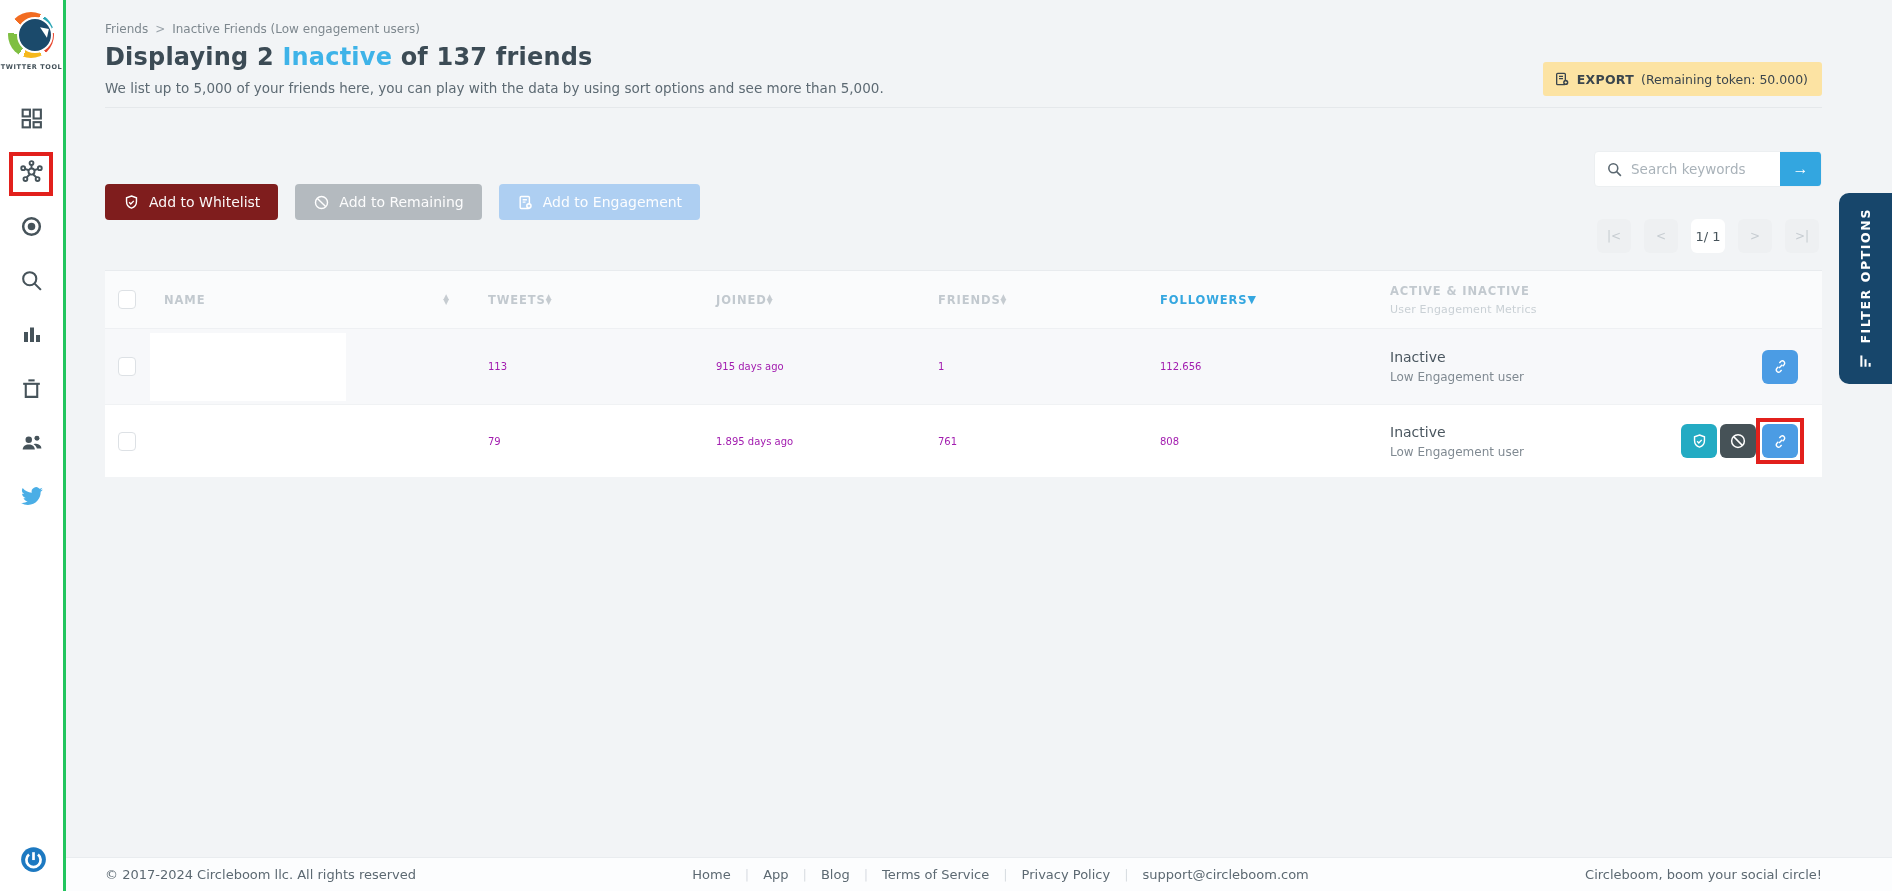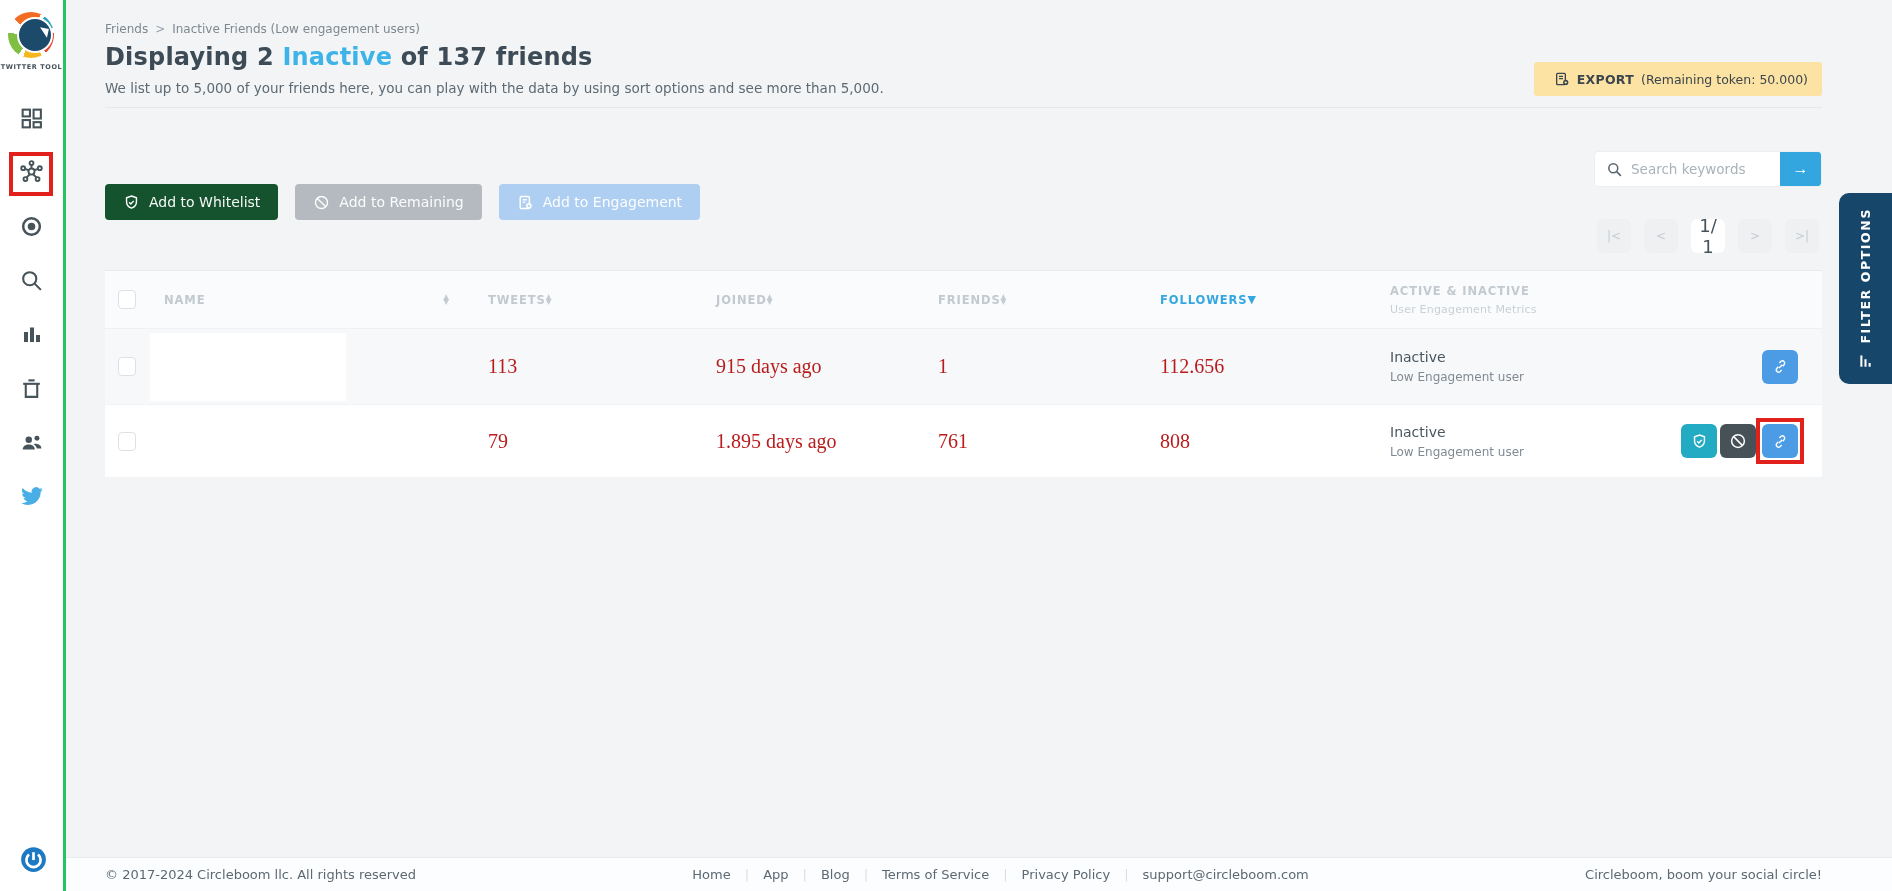--- a/index.html
+++ b/index.html
@@ -49,34 +49,34 @@
   .content { padding:22px 70px 0 39px; }
   .breadcrumb { font-size:12px; color:#7e888f; display:flex; gap:7px; }
   .crumb-sep { color:#9aa3aa; }
   .header-row { display:flex; justify-content:space-between; align-items:flex-end; margin-top:7px; }
   .page-title { font-size:24px; font-weight:700; color:#3c4b55; letter-spacing:.2px; }
   .page-title .hl { color:#3eb3e8; }
   .subtitle { margin-top:9px; font-size:13.5px; color:#5d6a73; }
   .export-btn {
     display:flex; align-items:center; gap:7px;
     background:#fce3a3; border:none; border-radius:3px;
-    padding:9px 14px 9px 20px; font-size:12.5px; color:#3a454d; cursor:pointer;
+    padding:9px 14px 9px 11px; font-size:12.5px; color:#3a454d; cursor:pointer;
     font-family:inherit;
   }
   .export-btn b { font-weight:700; letter-spacing:.3px; }
   .divider { margin-top:11px; border-top:1px solid #e5e8eb; }
   
   .toolbar { margin-top:43px; display:flex; justify-content:space-between; align-items:center; }
   .bulk-btns { display:flex; gap:17px; }
   .bulk-btn {
     display:flex; align-items:center; gap:9px;
     border:none; border-radius:4px; padding:0 18px; height:36px;
     font-size:14px; color:rgba(255,255,255,.96); cursor:default; font-family:inherit;
   }
-  .btn-whitelist { background:#14532d; }
+  .btn-whitelist { background:#7f1d1d; }
   .btn-blacklist { background:#b4babf; }
   .btn-twitterlist { background:#aecff2; }
   .toolbar-right { display:flex; align-items:center; gap:32px;flex-direction:column; }
   .searchbox {
     display:flex; align-items:center; height:36px; width:228px;
     background:#fff; border:1px solid #eceff1; border-radius:4px; overflow:hidden;
   }
   .searchbox .mag { margin:0 8px 0 11px; display:flex; }
   .searchbox input {
     flex:1; border:none; outline:none; font-size:13.5px; color:#53606a;
@@ -86,21 +86,21 @@
   .search-go {
     width:41px; height:36px; border:none; background:#33a6e0; color:#fff;
     font-size:16px; cursor:pointer; border-radius:0 4px 4px 0; flex:none;
   }
   .pager { display:flex; gap:13px; }
   .pg-btn {
     width:34px; height:34px; border:none; border-radius:6px;
     background:#eef0f2; color:#c6ccd1; font-size:12px; cursor:pointer;
     display:flex; align-items:center; justify-content:center; font-family:inherit;
   }
-  .pg-current { background:#ffffff; color:#46535a; font-size:18px; }
+  .pg-current { background:#ffffff; color:#46535a; font-size:13px; }
   
   .friends-table { margin-top:17px; background:#fff; border-top:1px solid #e8ebee; }
   .t-row { display:flex; align-items:center; }
   .t-head { height:58px; background:#fafbfc; border-bottom:1px solid #eef0f3; }
   .row-1 { height:76px; background:#f7f8fa; border-bottom:1px solid #f0f2f4; position:relative; }
   .row-2 { height:72px; background:#ffffff; }
   .col-check { width:40px; padding-left:13px; flex:none; }
   .col-name { width:320px; flex:none; padding-left:19px; position:relative; align-self:stretch; display:flex; align-items:center; }
   .col-tweets, .col-joined, .col-friends, .col-followers { flex:none; padding-left:23px; display:flex; align-items:center; justify-content:flex-start; }
   .col-tweets { width:228px; } .col-joined { width:222px; } .col-friends { width:222px; } .col-followers { width:223px; }
@@ -112,21 +112,21 @@
   }
   .th-active-sort { color:#35a7e0; }
   .sort-arrows { display:flex; flex-direction:column; margin-right:16px; line-height:.62; cursor:pointer; }
   .sort-arrows span { font-size:7.5px; color:#c6ccd1; }
   .sort-desc-only { font-size:11px; color:#35a7e0; margin-right:16px; cursor:pointer; }
   .th-sub { font-size:11px; color:#c9d0d5; margin-top:5px; letter-spacing:.2px; }
   .cb {
     appearance:none; width:18px; height:19px; background:#fff;
     border:1px solid #dde1e5; border-radius:4px; cursor:pointer; display:block;
   }
-  .cell-val { font-size:20px; color:#b91c1c;font-family:Liberation Serif, serif; }
+  .cell-val { font-size:10px; color:#a21caf; }
   .name-mask { position:absolute; left:5px; top:4px; width:196px; height:68px; background:#ffffff; }
   .status-main { font-size:14px; color:#4a565f; }
   .status-sub { font-size:12px; color:#808a92; margin-top:5px; }
   .act-btn {
     width:36px; height:34px; border:none; border-radius:6px; cursor:pointer;
     display:flex; align-items:center; justify-content:center; flex:none;
   }
   .act-teal { background:#23abc3; }
   .act-dark { background:#465257; }
   .act-link { background:#4b9ce4; }

